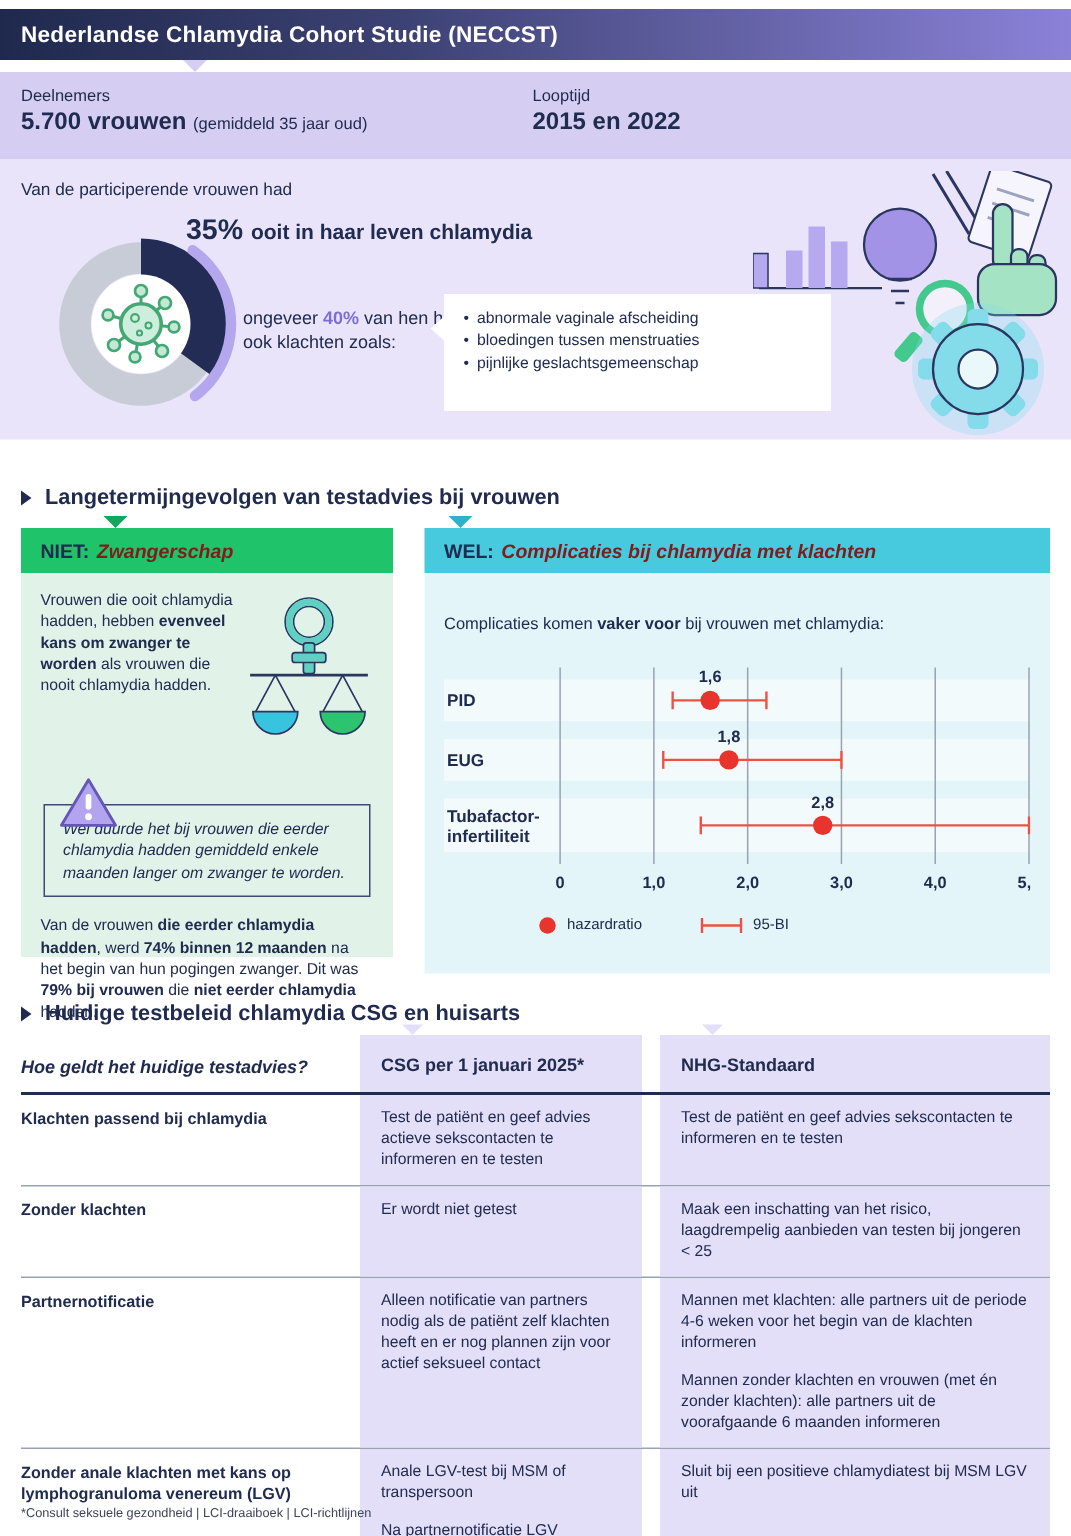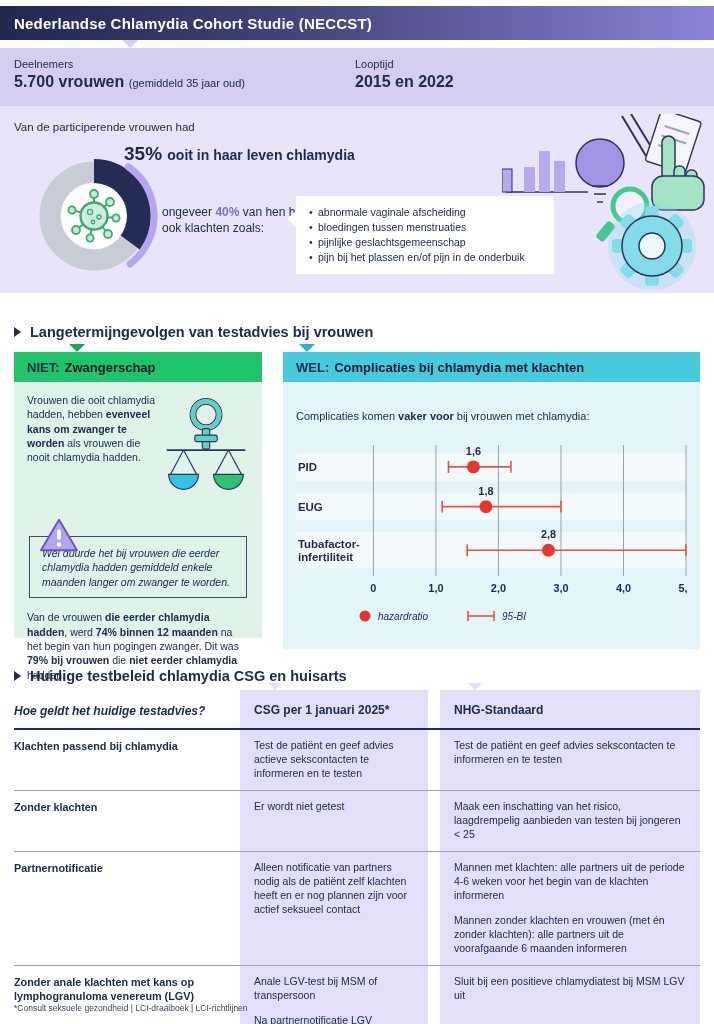--- a/index.html
+++ b/index.html
@@ -70,21 +70,21 @@
   .sec-heading h2 { font-size: 14.5px; font-weight: bold; }
   #heading-longterm { top: 324px; }
   #heading-testing  { top: 668px; }
 
   
   .panels { position: absolute; top: 352px; left: 14px; width: 686px; display: flex; gap: 21px; }
   .panel { position: relative; }
   .panel-header { height: 30px; display: flex; align-items: center; padding-left: 13px;
                   font-size: 13px; font-weight: bold; }
   .panel-header .pl { color: #202b50; margin-right: 5px; }
-  .panel-header .pt { color: #0f172a; }
+  .panel-header .pt { color: #7f1d1d; font-style: italic; }
   .panel-niet { width: 254px; }
   .panel-niet .panel-header { background: #1fc369; }
   .panel-niet .tab { top: -8px; left: 55px; border-top: 8px solid #12a75c; }
   .panel-niet .panel-body { background: #e1f3e9; height: 256px; padding: 11px 13px; }
   .panel-wel { width: 417px; }
   .panel-wel .panel-header { background: #47cade; }
   .panel-wel .tab { top: -8px; left: 16px; border-top: 8px solid #2fb2c9; }
   .panel-wel .panel-body { background: #e4f5fa; height: 267px; padding: 11px 13px; }
   .panel-body { font-size: 10.5px; line-height: 1.36; }
 
@@ -93,21 +93,21 @@
   .note-box {
     position: relative; margin: 27px 2px 0 2px; padding: 9px 10px 8px 12px;
     border: 1.5px solid #3e4a6e; font-style: italic; font-size: 10.5px; line-height: 1.38;
   }
   .note-box .warn { position: absolute; top: -21px; left: 8px; }
   .niet-p2 { margin-top: 12px; }
 
   .wel-intro { font-size: 11px; margin-top: 16px; }
   .forest-wrap { margin-top: 9px; }
   .legend { display: flex; align-items: center; gap: 38px; margin: 4px 0 0 62px; font-size: 10px; }
-  .legend .litem { display: flex; align-items: flex-end; gap: 6px; font-style: italic; }
+  .legend .litem { display: flex; align-items: flex-start; gap: 6px; }
 
   
   .test-table { position: absolute; top: 690px; left: 14px; width: 686px; }
   .t-row { display: flex; border-bottom: 1px solid #9aa1b3; }
   .t-row.head { border-bottom: 2px solid #202b50; }
   .t-row:last-child { border-bottom: 1px solid #9aa1b3; }
   .c1 { width: 226px; padding: 9px 16px 9px 0; }
   .c2 { width: 188px; padding: 9px 14px; background: #e4dff8; position: relative; }
   .cgap { width: 12px; }
   .c3 { flex: 1; padding: 9px 14px; background: #e4dff8; position: relative; }
@@ -176,21 +176,20 @@
   </div>
 
   <p class="prev-claim"><span class="xl" style="font-weight: bold;">35% </span><span style="font-weight: bold;">ooit in haar leven chlamydia</span></p>
   <p class="prev-sub"><span>ongeveer </span><span style="font-weight: bold; color: rgb(123, 110, 214);">40%</span><span> van hen had ook klachten zoals:</span></p>
 
   <div class="bubble">
     <ul>
         <li>abnormale vaginale afscheiding</li>
         <li>bloedingen tussen menstruaties</li>
         <li>pijnlijke geslachtsgemeenschap</li>
-        <li>pijn bij het plassen en/of pijn in de onderbuik</li>
       </ul>
   </div>
 
   <svg class="illus" width="210" height="178" viewBox="0 0 210 178">
     <g>
       <line x1="4" y1="78" x2="86" y2="78" stroke="#2a3560" stroke-width="1.5"></line>
       <rect x="22" y="53" width="11" height="25" fill="#b7a9ef"></rect>
       <rect x="37" y="37" width="11" height="41" fill="#b7a9ef"></rect>
       <rect x="52" y="47" width="11" height="31" fill="#b7a9ef"></rect>
       <rect x="0" y="55" width="10" height="23" fill="#b7a9ef" stroke="#2a3560" stroke-width="1"></rect>

